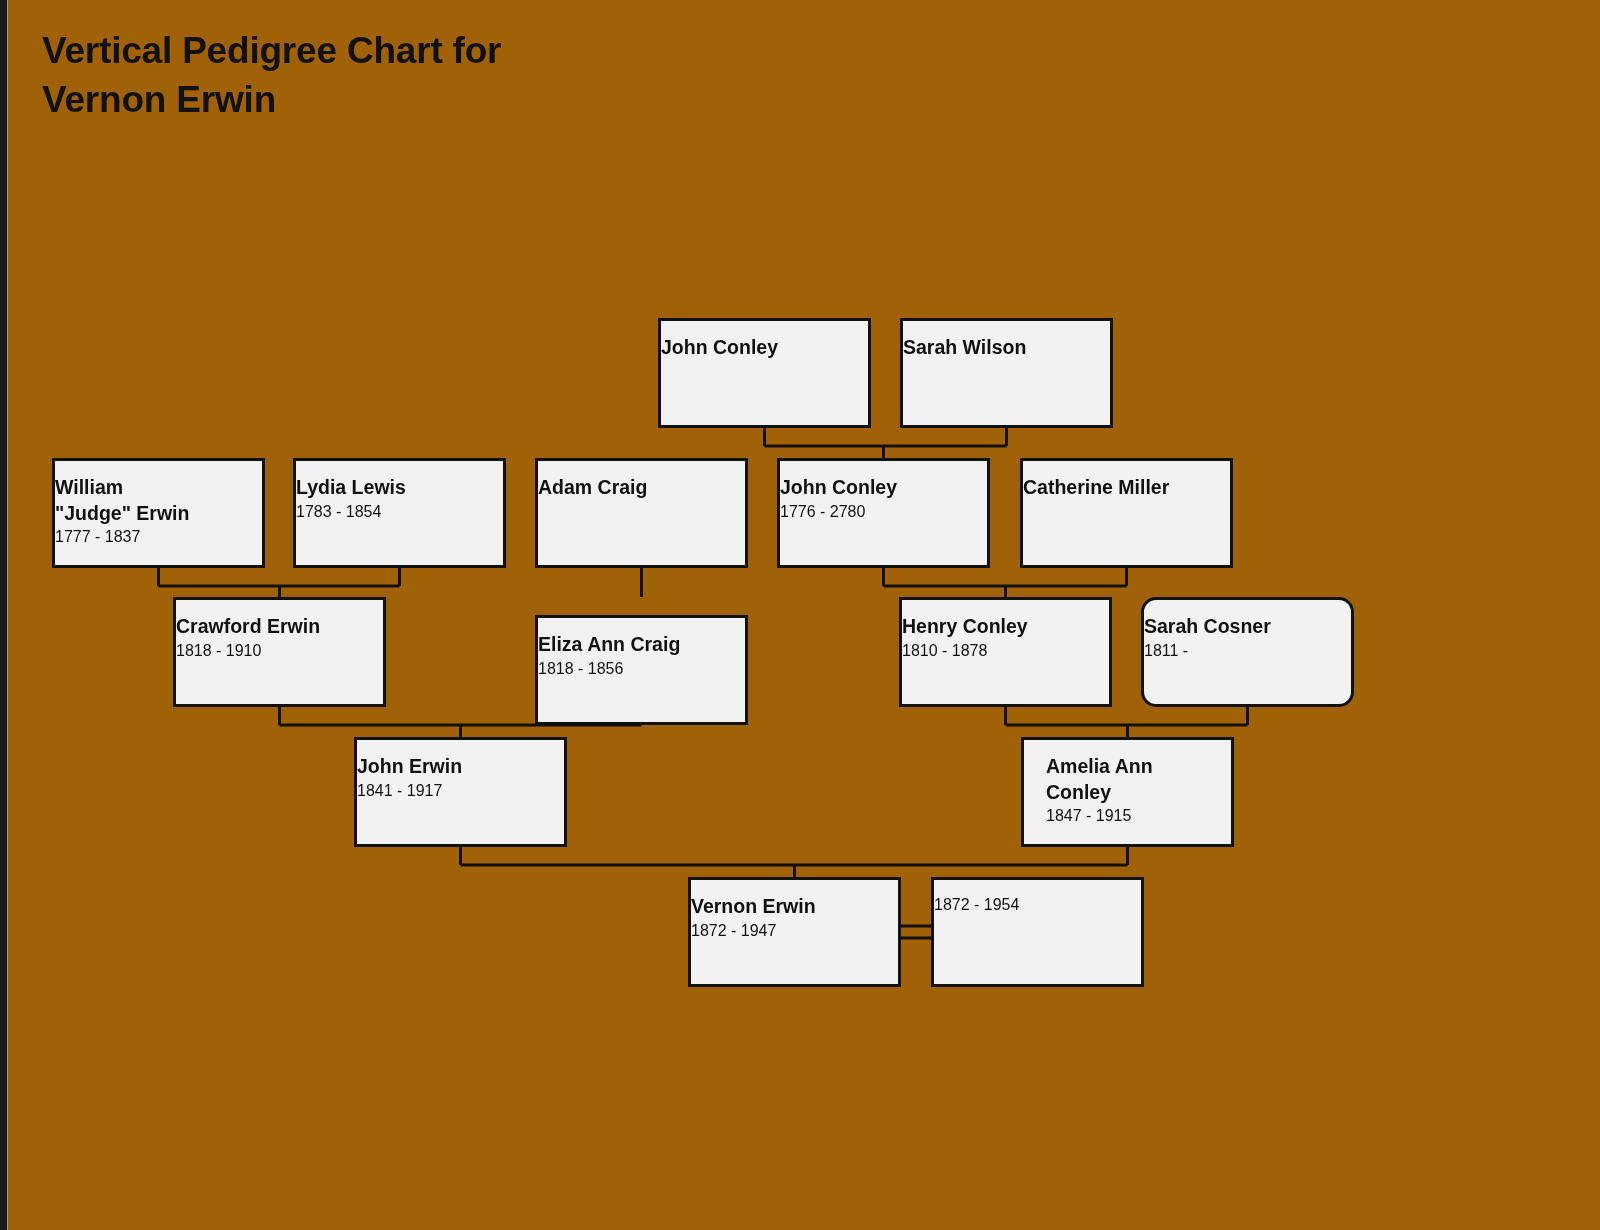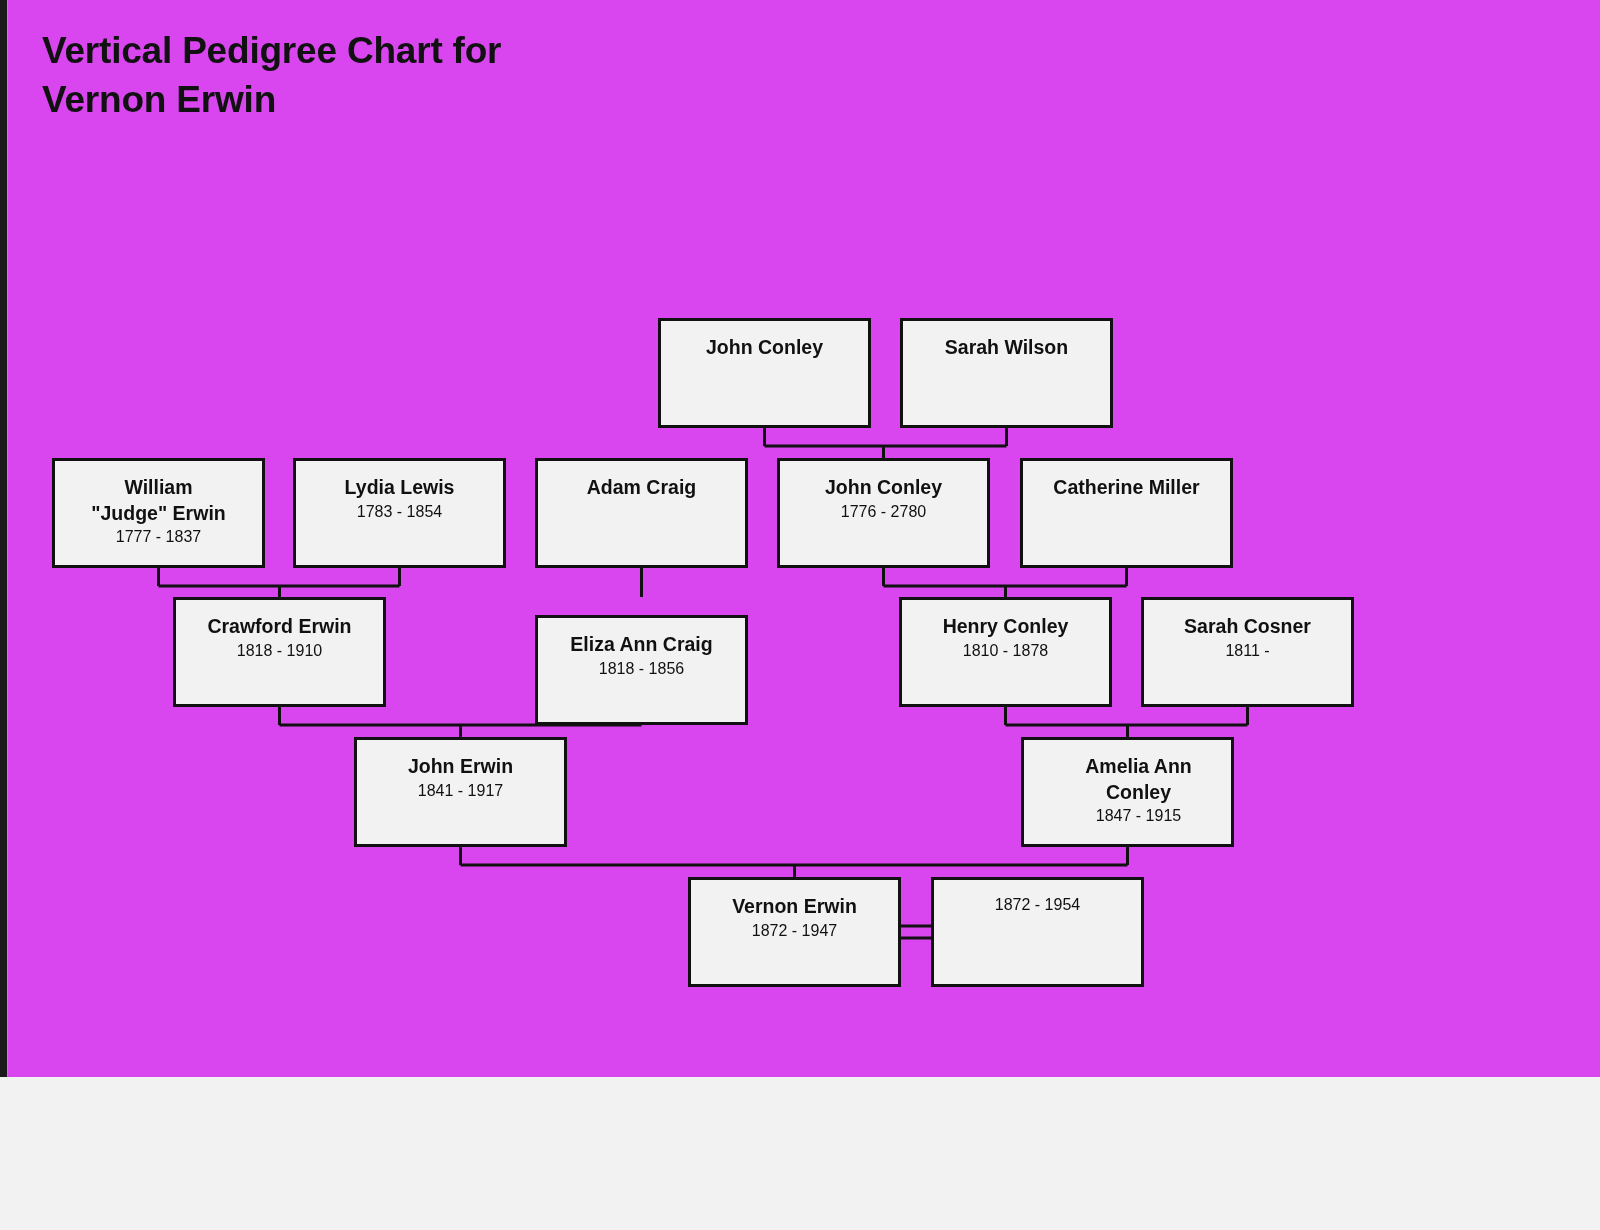--- a/index.html
+++ b/index.html
@@ -3,22 +3,22 @@
 <meta charset="utf-8">
 <style>
   html, body {
     margin: 0;
     padding: 0;
     background: #f2f2f2;
   }
   #page {
     position: relative;
     width: 1600px;
-    height: 1077px;
-    background: #d946ef;
+    height: 1230px;
+    background: #a16207;
     overflow: hidden;
     font-family: "Liberation Sans", sans-serif;
   }
   
   #left-frame {
     position: absolute;
     left: 0;
     top: 0;
     width: 7px;
     height: 1230px;
@@ -54,21 +54,20 @@
     height: 1230px;
     pointer-events: none;
   }
 
   .node {
     position: absolute;
     box-sizing: border-box;
     border: 3px solid #111111;
     background: #f2f2f2;
     padding-top: 14px;
-    text-align: center;
     color: #111111;
   }
   .node .nm {
     display: block;
     font-size: 19.5px;
     font-weight: bold;
     line-height: 1.32;
     white-space: pre-line;
   }
   .node .dt {
@@ -153,21 +152,21 @@
         <span class="dt">1818 - 1910</span>
       </div>
       <div class="node" style="left: 535px; top: 615px; width: 213px; height: 110px;">
         <span class="nm">Eliza Ann Craig</span>
         <span class="dt">1818 - 1856</span>
       </div>
       <div class="node" style="left: 899px; top: 597px; width: 213px; height: 110px;">
         <span class="nm">Henry Conley</span>
         <span class="dt">1810 - 1878</span>
       </div>
-      <div class="node" style="left: 1141px; top: 597px; width: 213px; height: 110px;">
+      <div class="node" style="left: 1141px; top: 597px; width: 213px; height: 110px; border-radius: 15px;">
         <span class="nm">Sarah Cosner</span>
         <span class="dt">1811 -</span>
       </div>
       <div class="node" style="left: 354px; top: 737px; width: 213px; height: 110px;">
         <span class="nm">John Erwin</span>
         <span class="dt">1841 - 1917</span>
       </div>
       <div class="node" style="left: 1021px; top: 737px; width: 213px; height: 110px; padding-left: 22px;">
         <span class="nm">Amelia Ann
 Conley</span>

